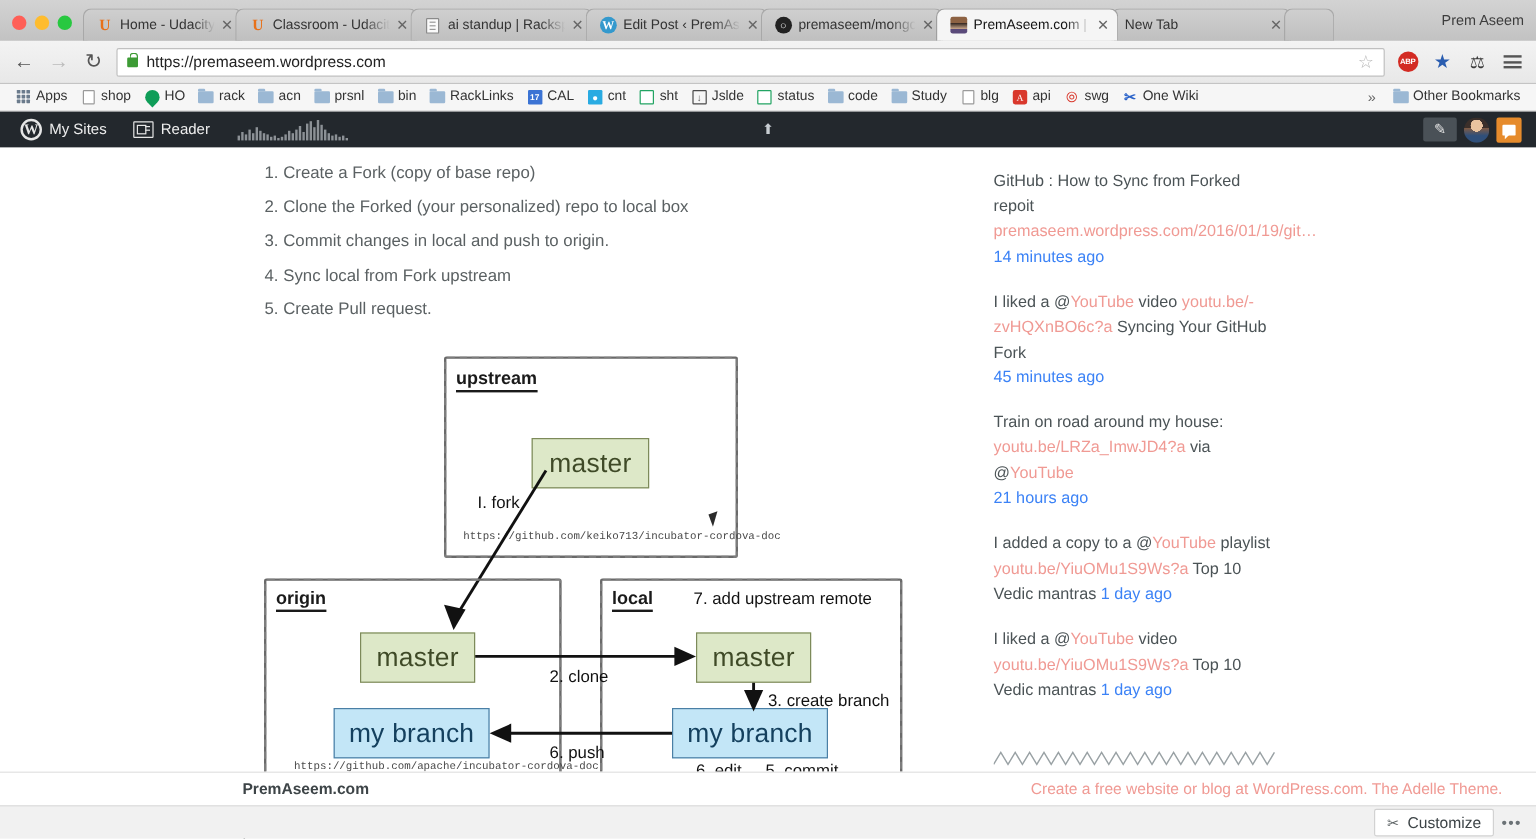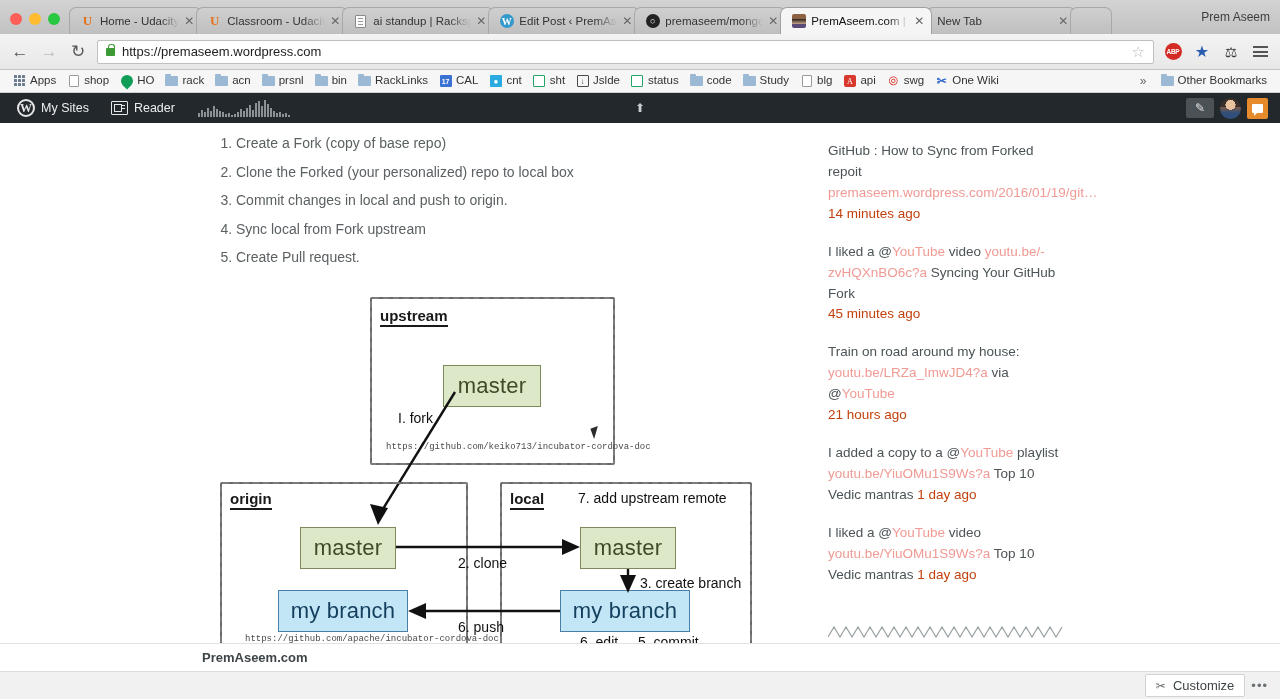--- a/index.html
+++ b/index.html
@@ -214,21 +214,21 @@
   
   .sidebar {
     width: 300px;
     padding: 18px 30px 0 28px;
     font-size: 13.5px;
     color: #4b5356;
     line-height: 1.55;
   }
   .feed-item { margin-bottom: 17px; }
   .feed-item a, .lnk { color: #f09a94; text-decoration: none; }
-  .feed-time { color: #c2410c; }
+  .feed-time { color: #3b82f6; }
   .zigzag { height: 14px; margin: 22px 0 28px; }
   .sb-heading {
     text-align: center;
     font-size: 13px;
     letter-spacing: 2px;
     color: #5b6163;
     margin-bottom: 20px;
   }
 
   .body-text {
@@ -616,20 +616,21 @@
       <div class="sb-heading">RECENT POSTS</div>
       
       
       
     </div>
 
     <div class="body-text">Usually in git there is only origin and local, in git hub as we have origin and upstream, we can sync by</div>
 
     <div class="footbar">
       <span class="foot-brand">PremAseem.com</span>
+      <span class="foot-right">Create a free website or blog at WordPress.com. The Adelle Theme.</span>
     </div>
 
     <div class="bottombar">
       <div class="customize">
         <span class="cust-icon">✂</span>
         <span>Customize</span>
       </div>
       <span class="dots">•••</span>
     </div>
 

